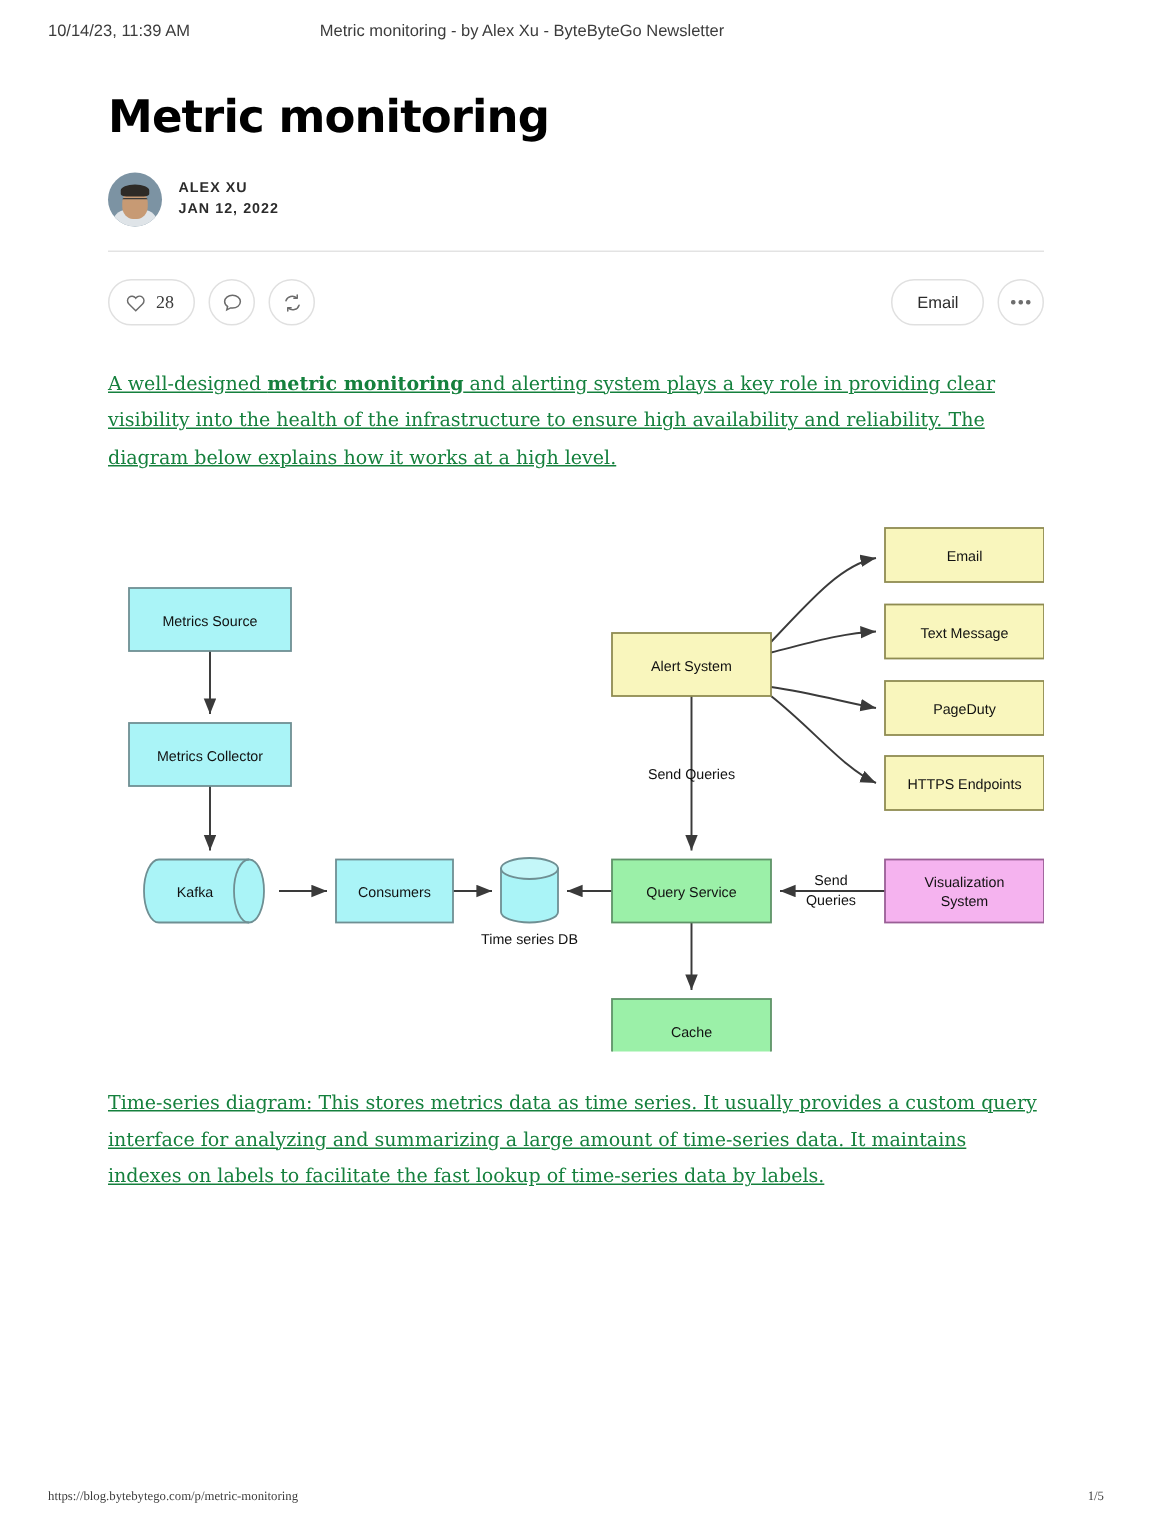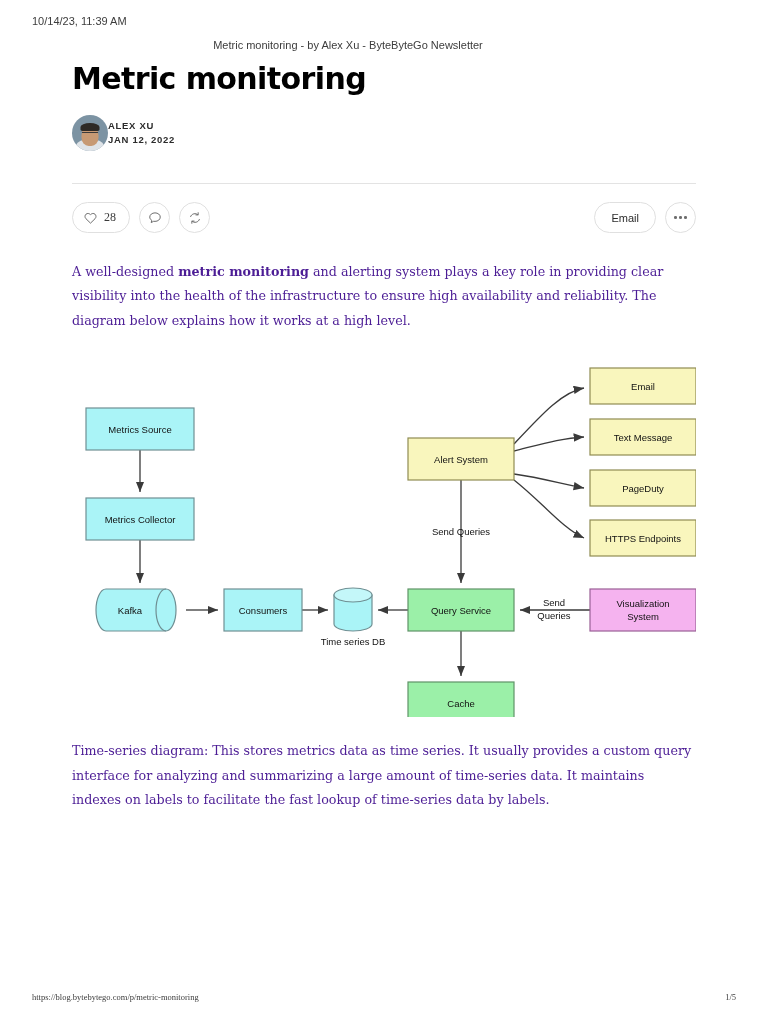--- a/index.html
+++ b/index.html
@@ -34,21 +34,20 @@
     top: 0;
     white-space: nowrap;
   }
   .print-head .ph-center {
     position: absolute;
     left: 0;
     top: 0;
     width: 696px;
     text-align: center;
     white-space: nowrap;
-    margin-top: 24px;
   }
   .print-foot {
     position: absolute;
     bottom: 18px;
     left: 0;
     width: 768px;
     height: 14px;
     font-size: 8.5px;
     color: #3c3c3c;
     font-family: Liberation Serif, serif;
@@ -80,21 +79,22 @@
     font-weight: 700;
     letter-spacing: -0.6px;
     line-height: 1.15;
     margin: 0 0 18px 0;
     color: #000000;
   }
 
   .byline {
     display: flex;
     align-items: center;
-    margin-bottom: 32px;
+    gap: 11px;
+    margin-bottom: 16px;
   }
   .avatar {
     width: 36px;
     height: 36px;
     border-radius: 50%;
     overflow: hidden;
     position: relative;
     background: #7c93a3;
     flex: 0 0 auto;
   }
@@ -205,22 +205,23 @@
     border-radius: 50%;
     background: #6e6e6e;
     display: block;
   }
 
   
   .para {
     font-family: "DejaVu Serif", serif;
     font-size: 12.7px;
     line-height: 1.95;
-    color: #4c1d95;
+    color: #15803d;
     margin: 0 0 18px 0;
+    text-decoration: underline;
   }
   .para b { font-weight: 700; }
 
   
   .figure {
     width: 624px;
     height: 365px;
     margin: 18px 0 22px 0;
     background: #ffffff;
     position: relative;

